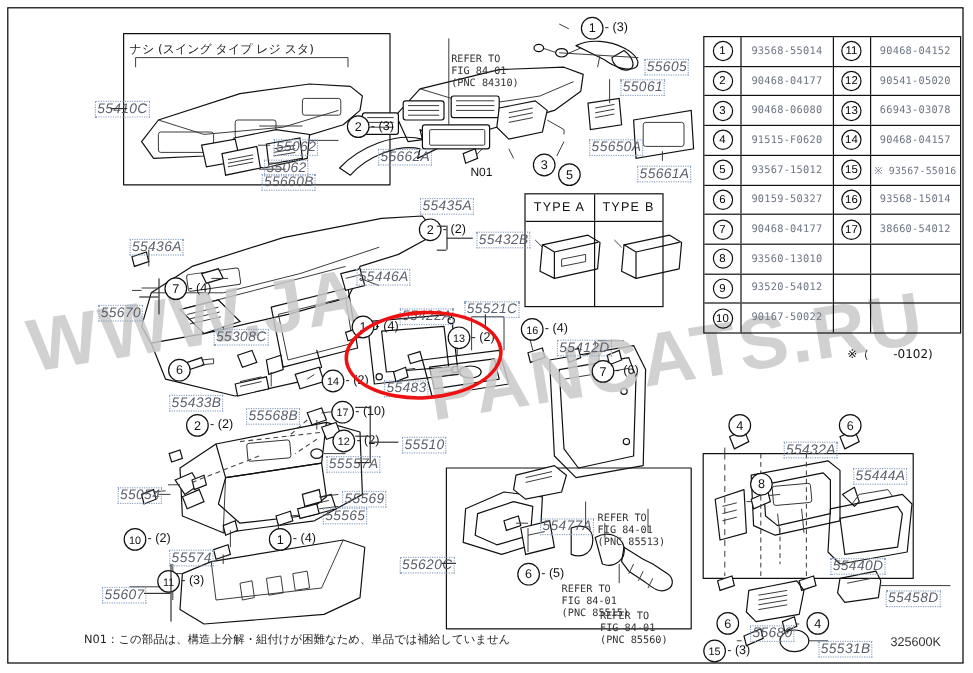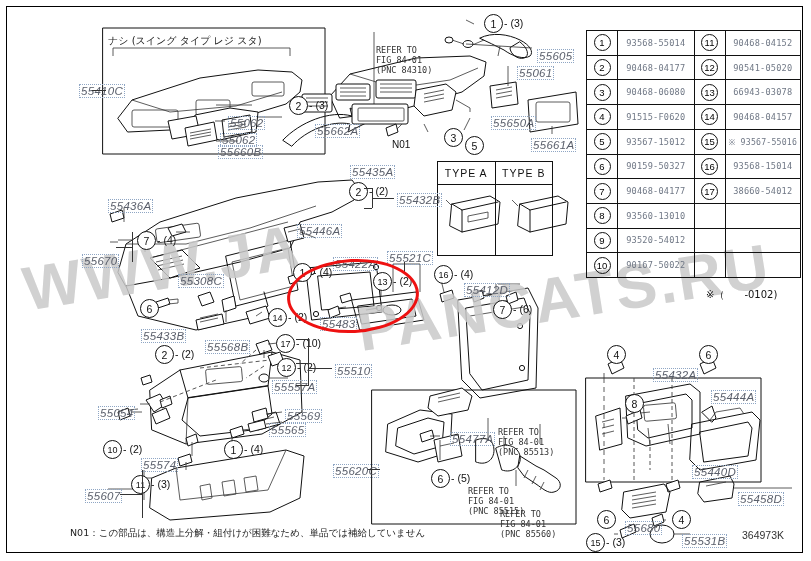--- a/index.html
+++ b/index.html
@@ -458,21 +458,21 @@
           <div class="idx"></div>
           <div class="pn"></div>
         </div>
       </div>
   </div>
 
   <div class="blk" style="left:706px;top:288px;font-family:'DejaVu Sans',sans-serif;font-size:10px;">※（　　-0102)</div>
 
   <div class="jp" style="left:58px;top:527px;font-size:9.5px;padding-left:12px;">N01：この部品は、構造上分解・組付けが困難なため、単品では補給していません</div>
 
-  <div class="blk" style="left:742px;top:529px;font-size:10.5px;color:#333;">364973K</div>
+  <div class="blk" style="left:742px;top:529px;font-size:10.5px;color:#333;">325600K</div>
 
   <div id="labels-layer">
       <div class="lbl b" style="left: 58px; top: 84px; margin-left: 21px;">55410C</div>
       <div class="lbl b" style="left: 218px; top: 101px; margin-top: 44px;">55660B</div>
       <div class="lbl b" style="left: 228px; top: 116px;">55062</div>
       <div class="lbl b" style="left: 220px; top: 133px;">55062</div>
       <div class="lbl b" style="left: 315px; top: 124px;">55662A</div>
       <div class="lbl b" style="left: 537px; top: 49px;">55605</div>
       <div class="lbl b" style="left: 517px; top: 66px;">55061</div>
       <div class="lbl b" style="left: 491px; top: 116px;">55650A</div>

